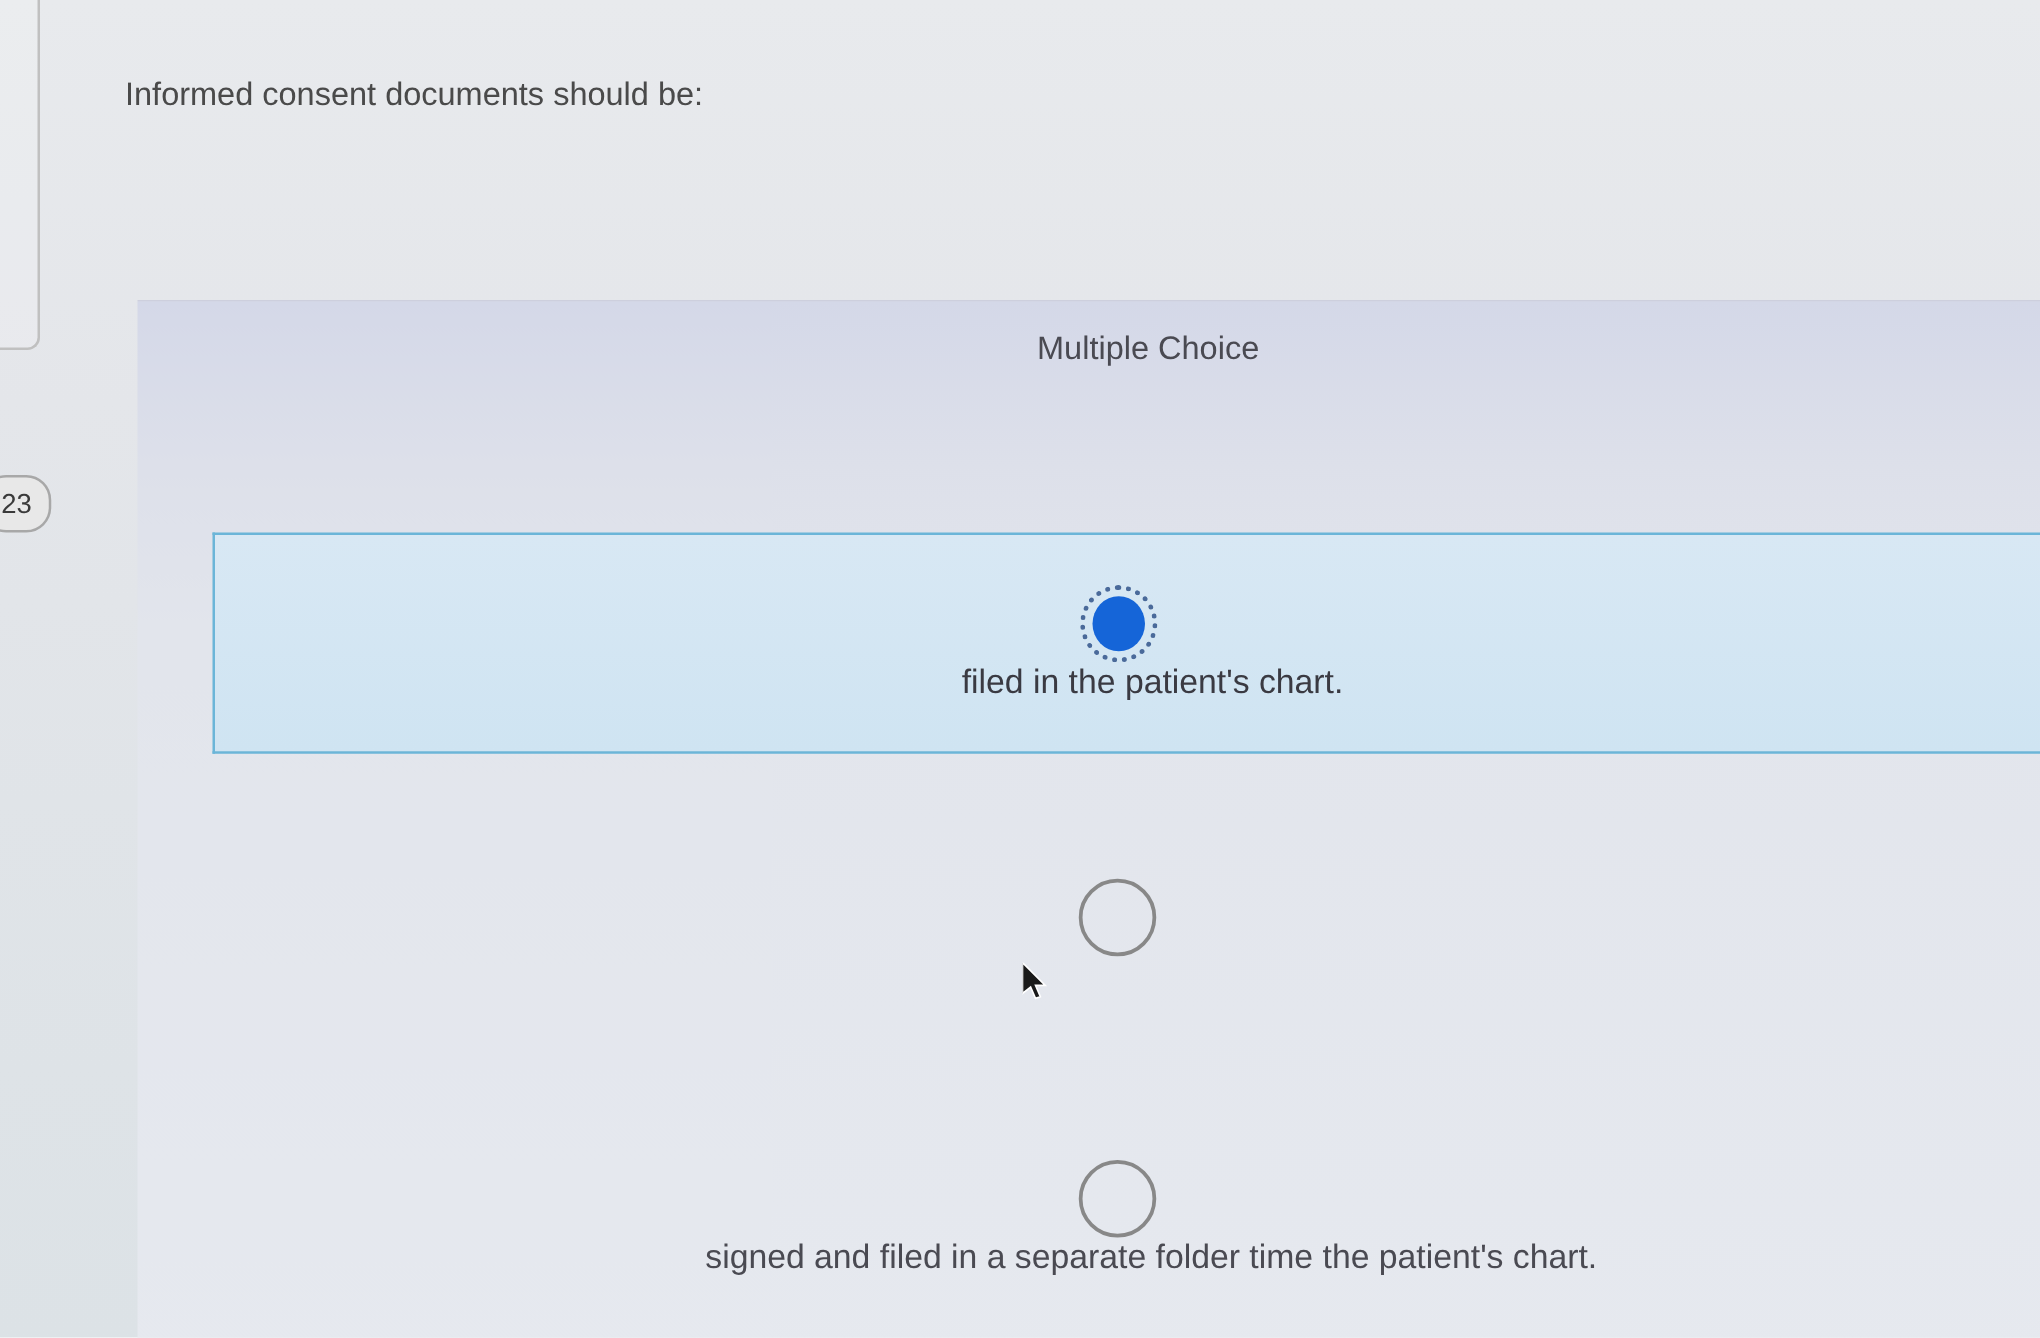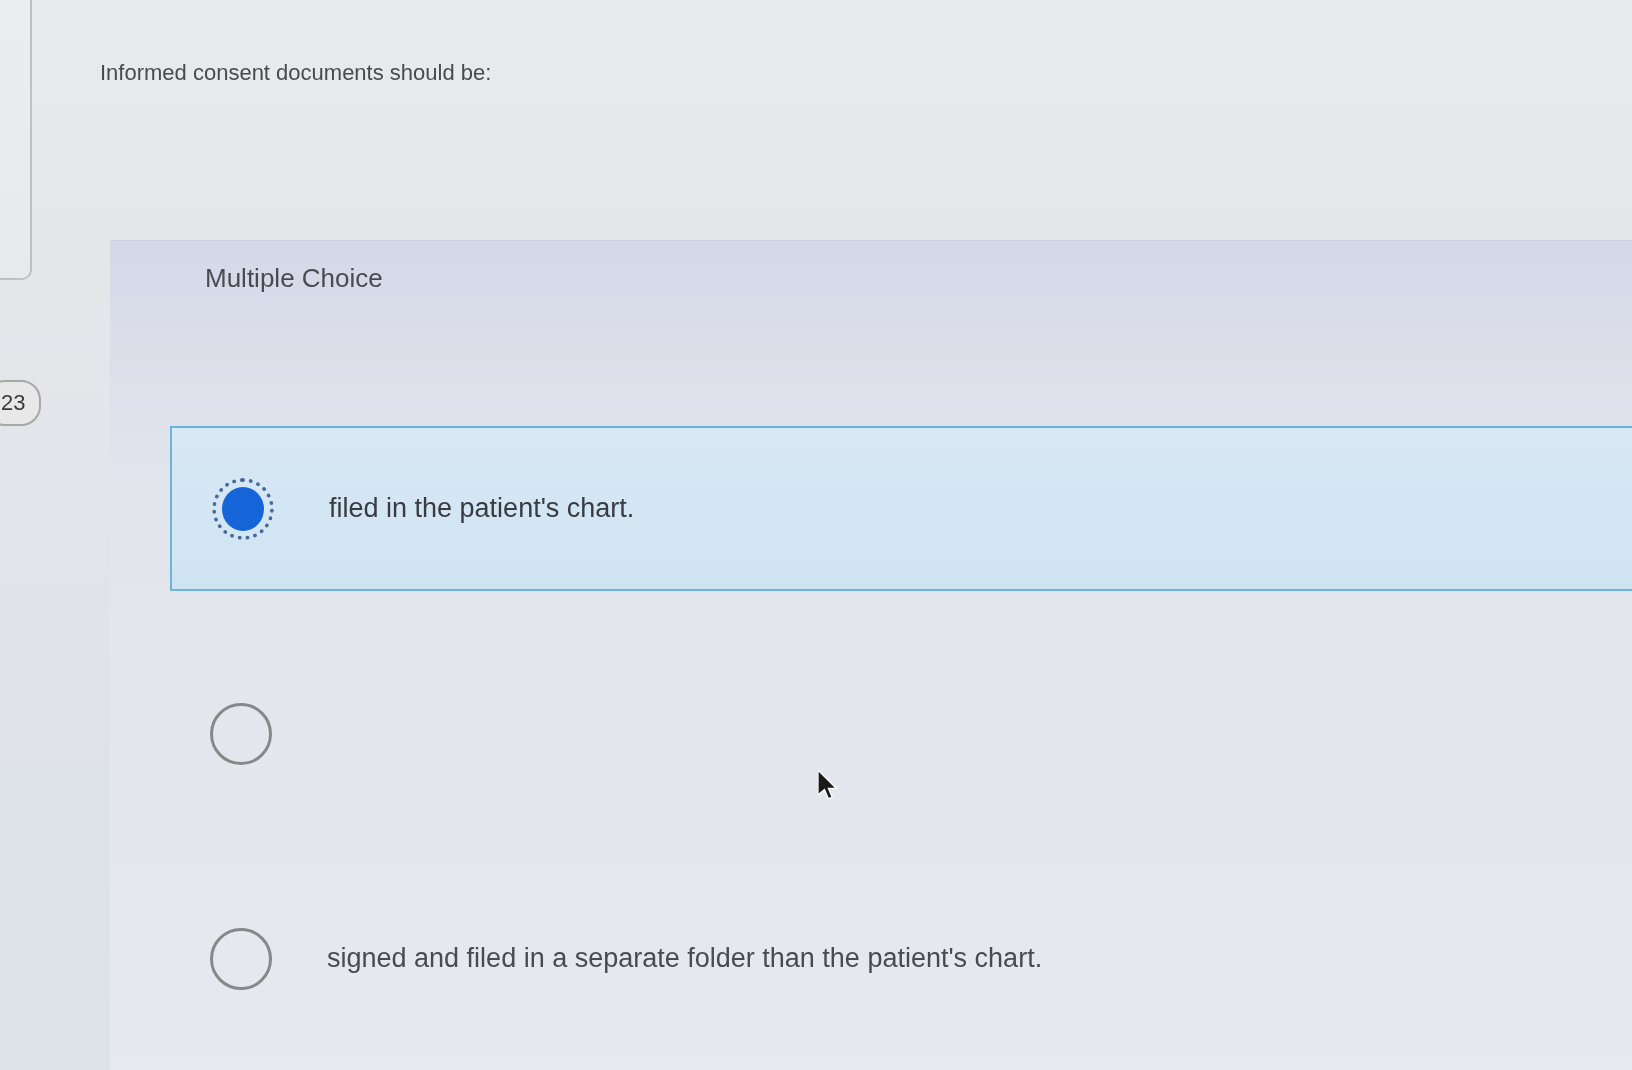--- a/index.html
+++ b/index.html
@@ -12,39 +12,40 @@
       background: linear-gradient(180deg, #e8eaed 0%, #e4e6ea 30%, #e0e4e8 60%, #dce2e6 100%);
       width: 1632px;
       height: 1070px;
       overflow: hidden;
       position: relative;
     }
     .question-text {
       position: absolute;
       top: 60px;
       left: 100px;
-      font-size: 22px;
+      font-size: 26px;
       color: #4a4a4a;
       font-weight: 400;
     }
     .question-container {
       position: absolute;
       top: 240px;
       left: 110px;
       right: 0;
       background: linear-gradient(180deg, #d4d8e8 0%, #dde0ea 15%, #e2e5ec 30%, #e6e9ef 100%);
       border-top: 1px solid rgba(150,150,180,0.3);
       min-height: 830px;
     }
     .question-type {
       padding: 22px 0 0 95px;
       font-size: 26px;
       color: #4a4a52;
       font-weight: 400;
       height: 85px;
+      text-align: center;
     }
     .badge-23 {
       position: absolute;
       top: 380px;
       left: -15px;
       background: #e8e8e8;
       border: 2px solid #a8a8a8;
       border-radius: 20px;
       padding: 8px 14px;
       font-size: 22px;
@@ -55,20 +56,21 @@
     .options-area {
       padding: 100px 0 0 60px;
     }
     .option-row {
       display: flex;
       align-items: center;
       min-height: 165px;
       padding: 40px 0 40px 40px;
       position: relative;
       margin-bottom: 60px;
+      flex-direction: column;
     }
     .option-row.selected {
       background: linear-gradient(180deg, #d8e8f4 0%, #cfe4f2 100%);
       border: 2px solid #6bb5d8;
       border-right: none;
     }
     .radio-outer {
       width: 62px;
       height: 62px;
       border-radius: 50%;
@@ -139,21 +141,21 @@
       </div>
       <span class="option-label bold">filed in the patient's chart.</span>
     </div>
 
     <div class="option-row">
       <div class="radio-outer unselected-radio"></div>
     </div>
 
     <div class="option-row">
       <div class="radio-outer unselected-radio"></div>
-      <span class="option-label">signed and filed in a separate folder than the patient's chart.</span>
+      <span class="option-label">signed and filed in a separate folder time the patient's chart.</span>
     </div>
 
   </div>
 </div>
 
 <div class="cursor-icon">
   <svg width="26" height="34" viewBox="0 0 20 26">
     <path d="M 0 0 L 0 19 L 5 15 L 8 22 L 11 21 L 8 14 L 14 14 Z" fill="#1a1a1a" stroke="#ffffff" stroke-width="1"></path>
   </svg>
 </div>

